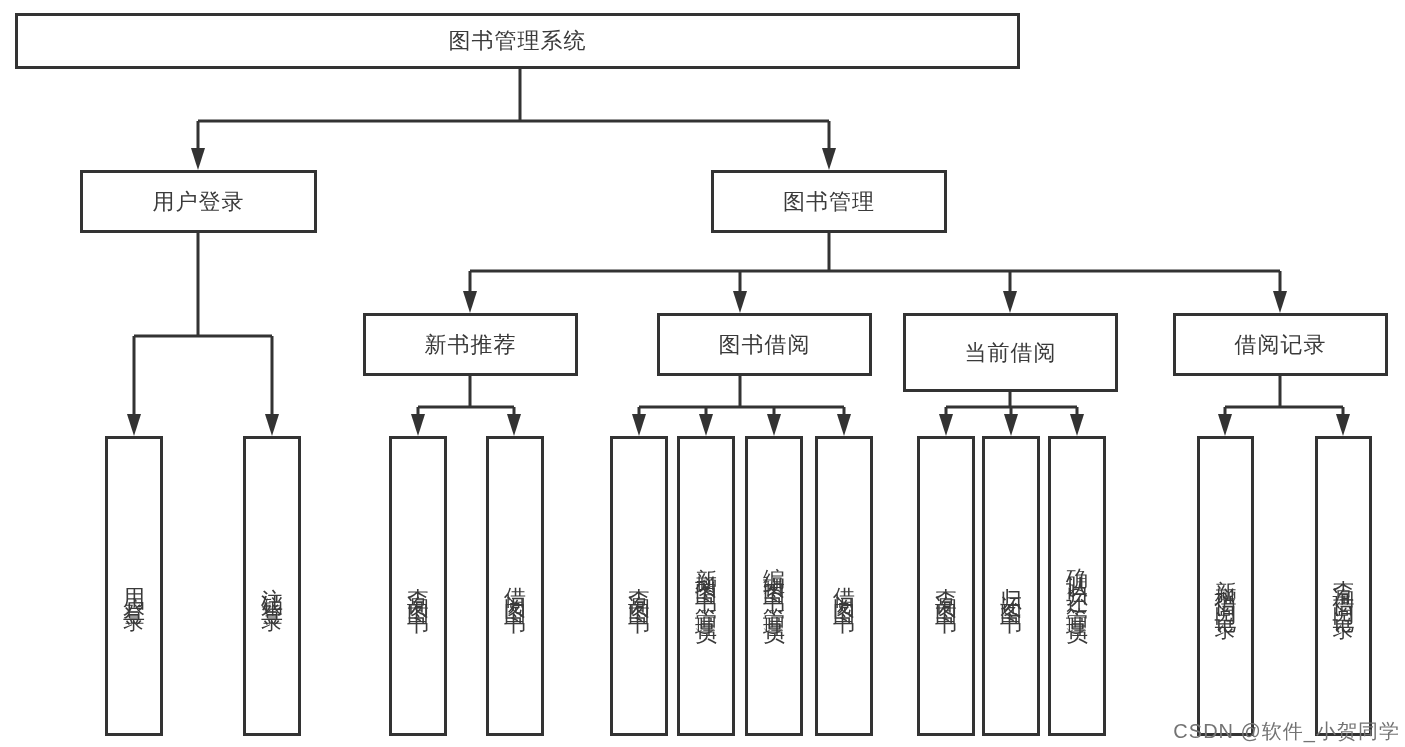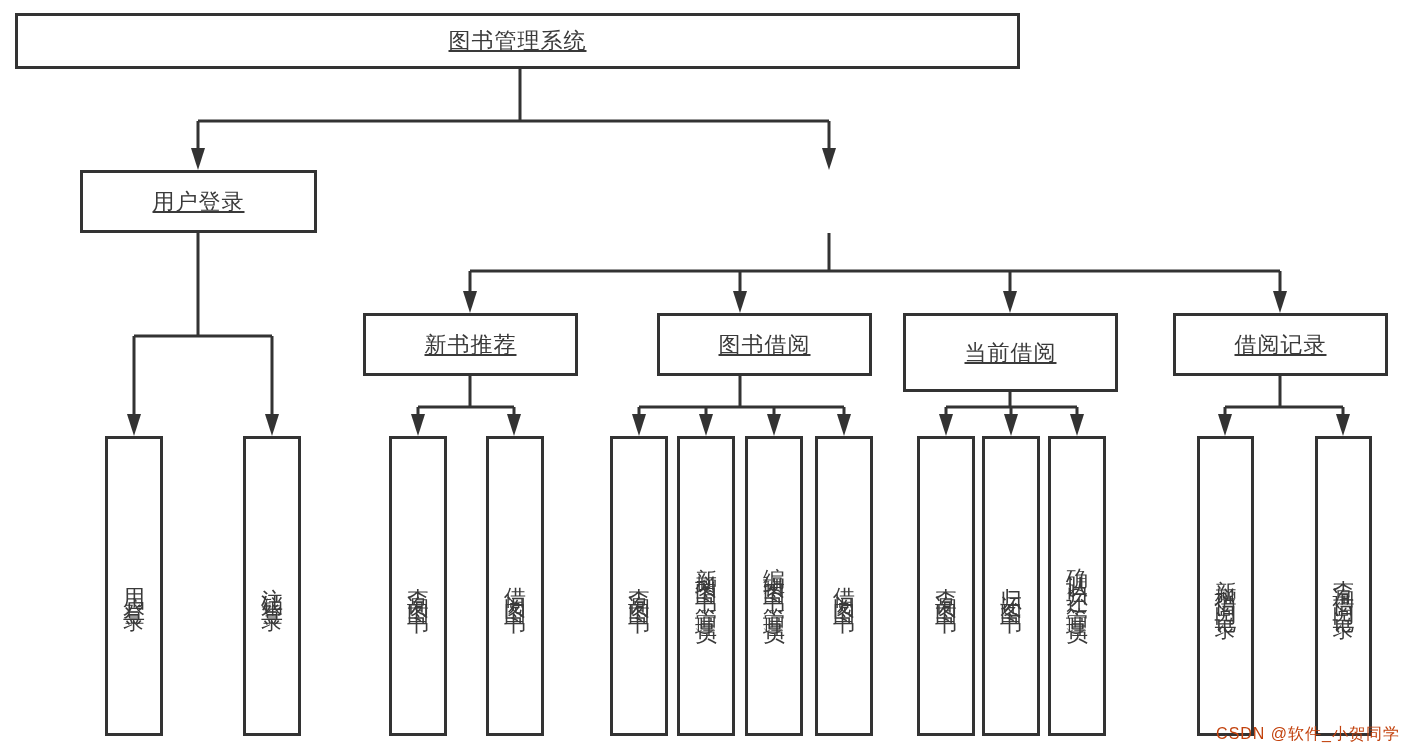--- a/index.html
+++ b/index.html
@@ -38,40 +38,39 @@
     border: 3px solid #333333;
     display: flex;
     align-items: center;
     justify-content: center;
     color: #3a3a3a;
   }
   .hbox span {
     font-size: 22px;
     letter-spacing: 1px;
     white-space: nowrap;
-    text-decoration: underline;
   }
   .vbox {
     top: 436px;
     height: 300px;
   }
   .vbox span {
     writing-mode: vertical-rl;
     text-orientation: mixed;
     font-size: 22px;
     letter-spacing: 8px;
     line-height: 1;
     white-space: nowrap;
   }
   #watermark {
     position: absolute;
     right: 5px;
     bottom: 2px;
-    font-size: 16px;
-    color: #c2410c;
+    font-size: 20px;
+    color: #737373;
     letter-spacing: 1px;
     white-space: nowrap;
   }
 </style>
 </head>
 <body>
 
 <div id="canvas">
 
   <svg id="connectors" viewBox="0 0 1405 747" xmlns="http://www.w3.org/2000/svg">
@@ -124,20 +123,23 @@
     </g>
   </svg>
 
   <div class="hbox" style="left:15px; top:13px; width:1005px; height:56px;">
     <span>图书管理系统</span>
   </div>
 
   <div class="hbox" style="left:80px; top:170px; width:237px; height:63px;">
     <span>用户登录</span>
   </div>
+  <div class="hbox" style="left:711px; top:170px; width:236px; height:63px;">
+    <span>图书管理</span>
+  </div>
 
   <div class="hbox" style="left:363px; top:313px; width:215px; height:63px;text-align:center;">
     <span>新书推荐</span>
   </div>
   <div class="hbox" style="left:633px; top:313px; width:215px; height:63px;margin-left:24px;">
     <span>图书借阅</span>
   </div>
   <div class="hbox" style="left:903px; top:313px; width:215px; height:79px;">
     <span>当前借阅</span>
   </div>

